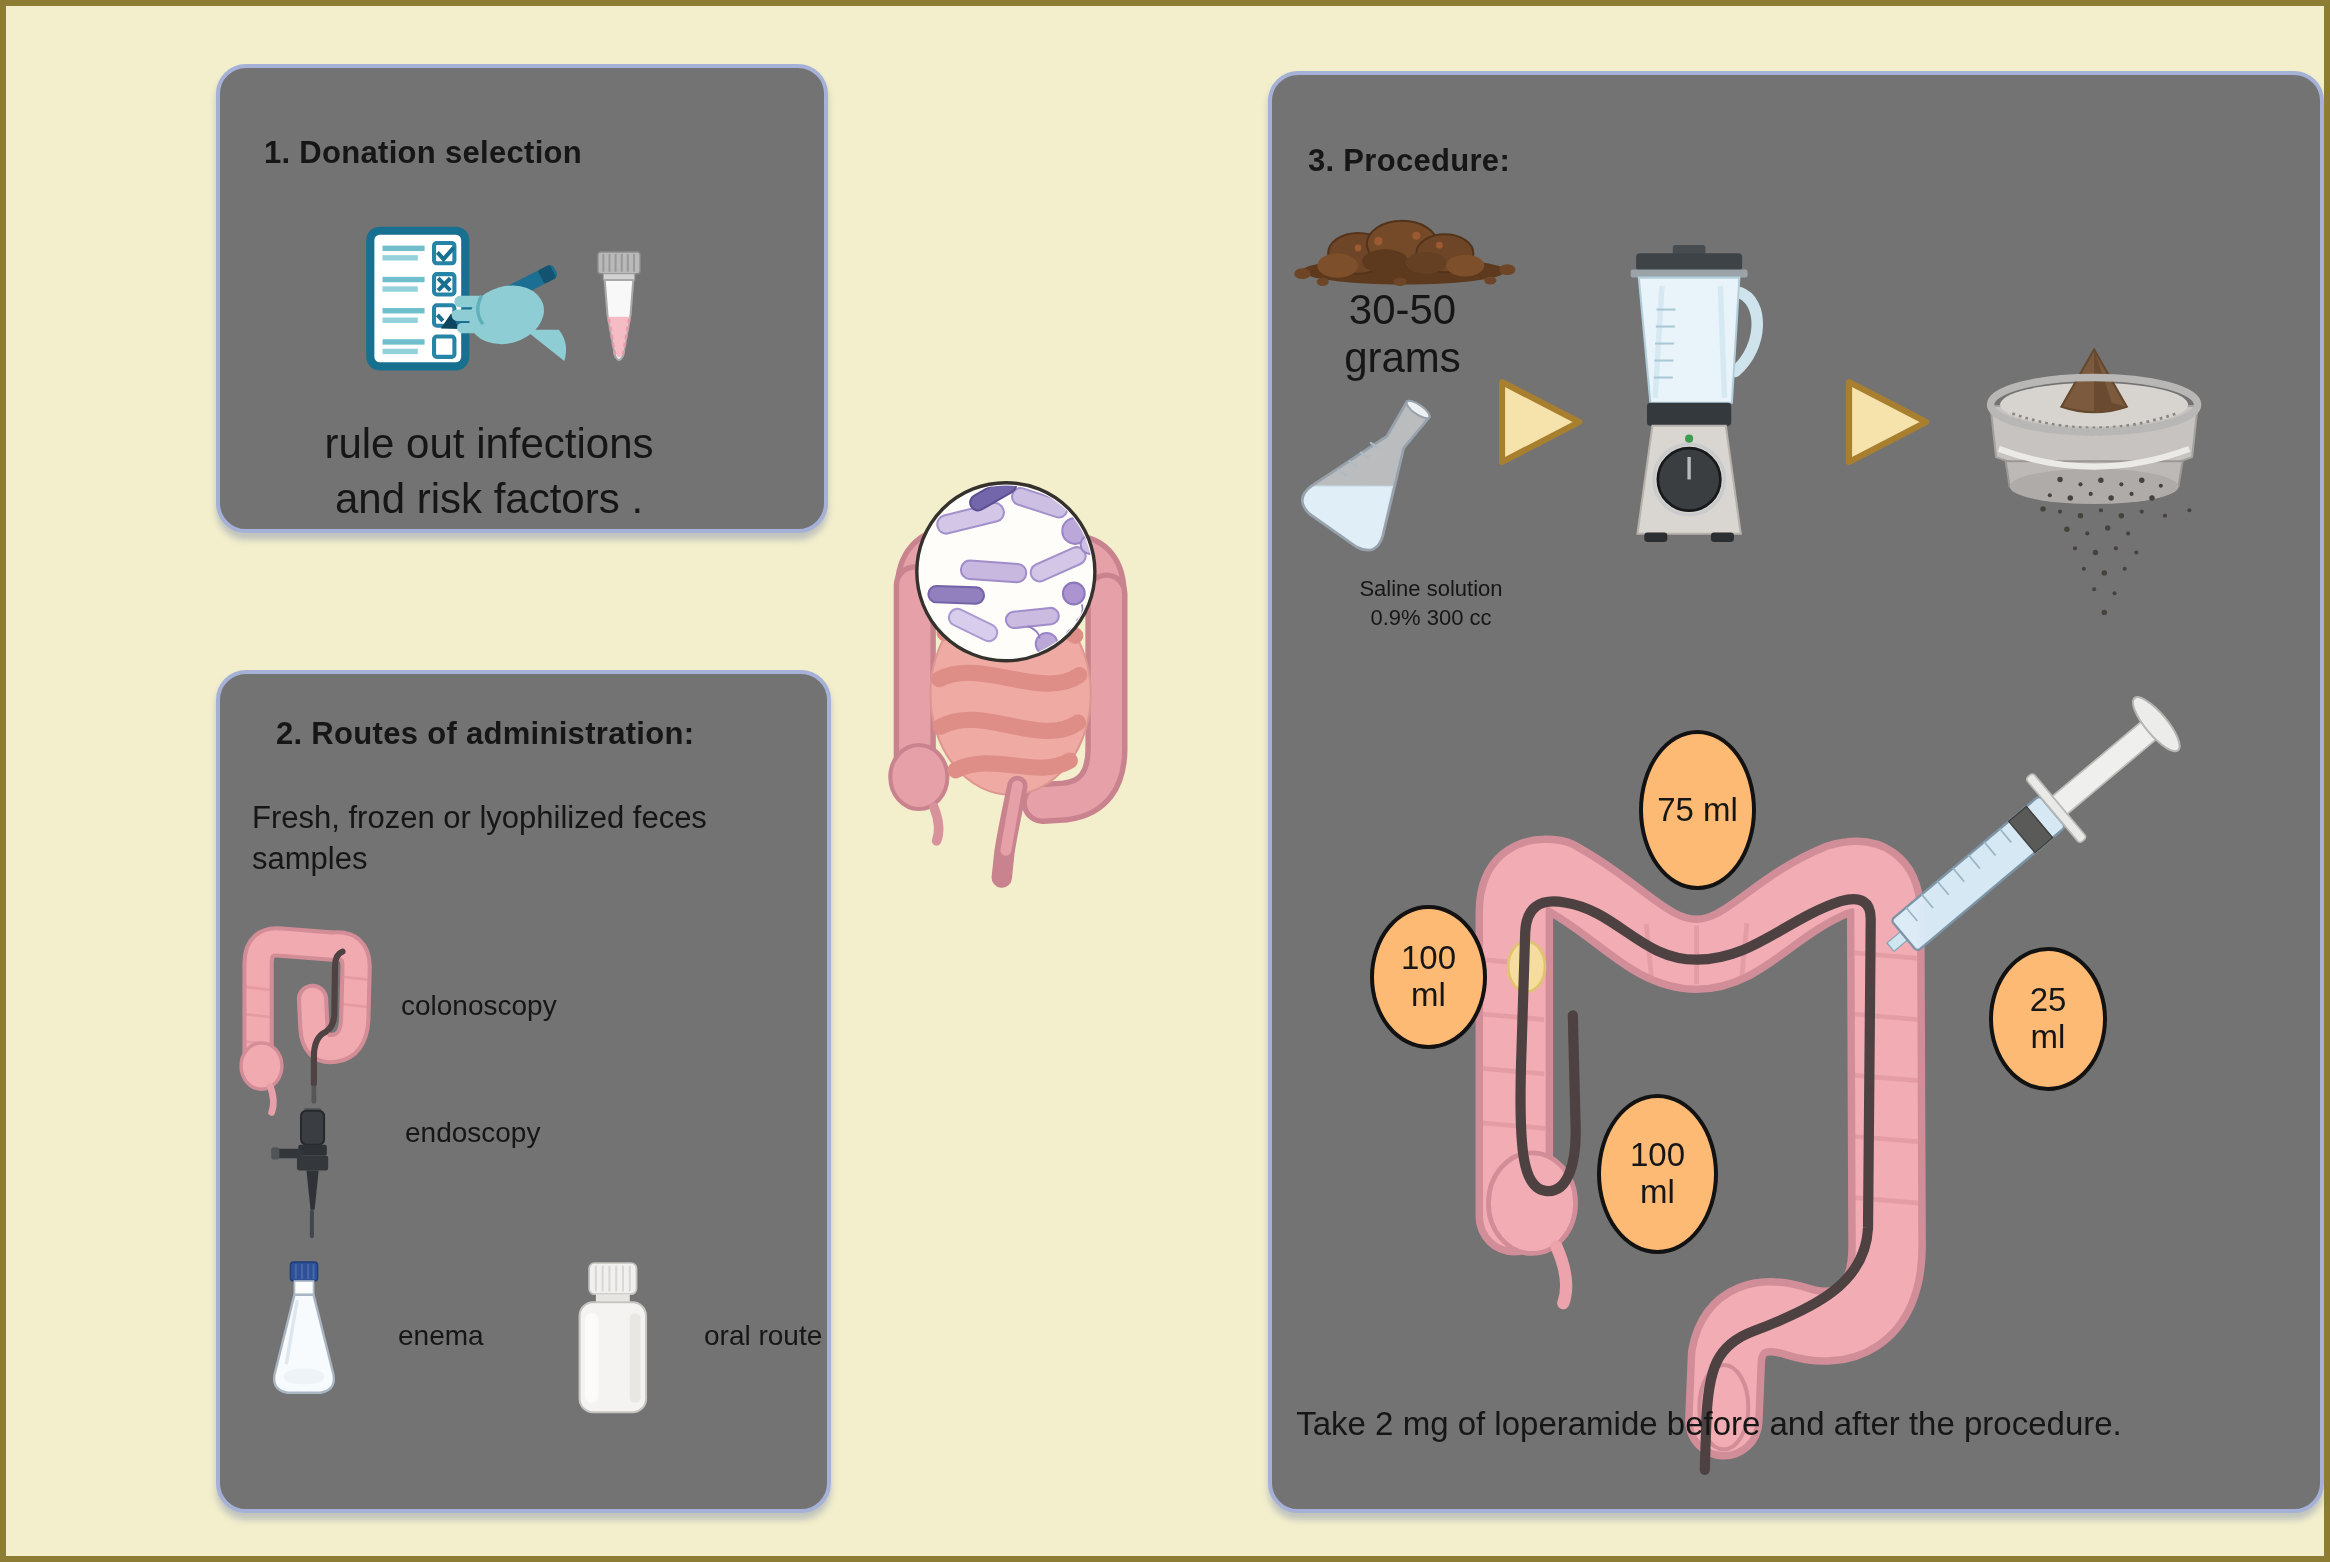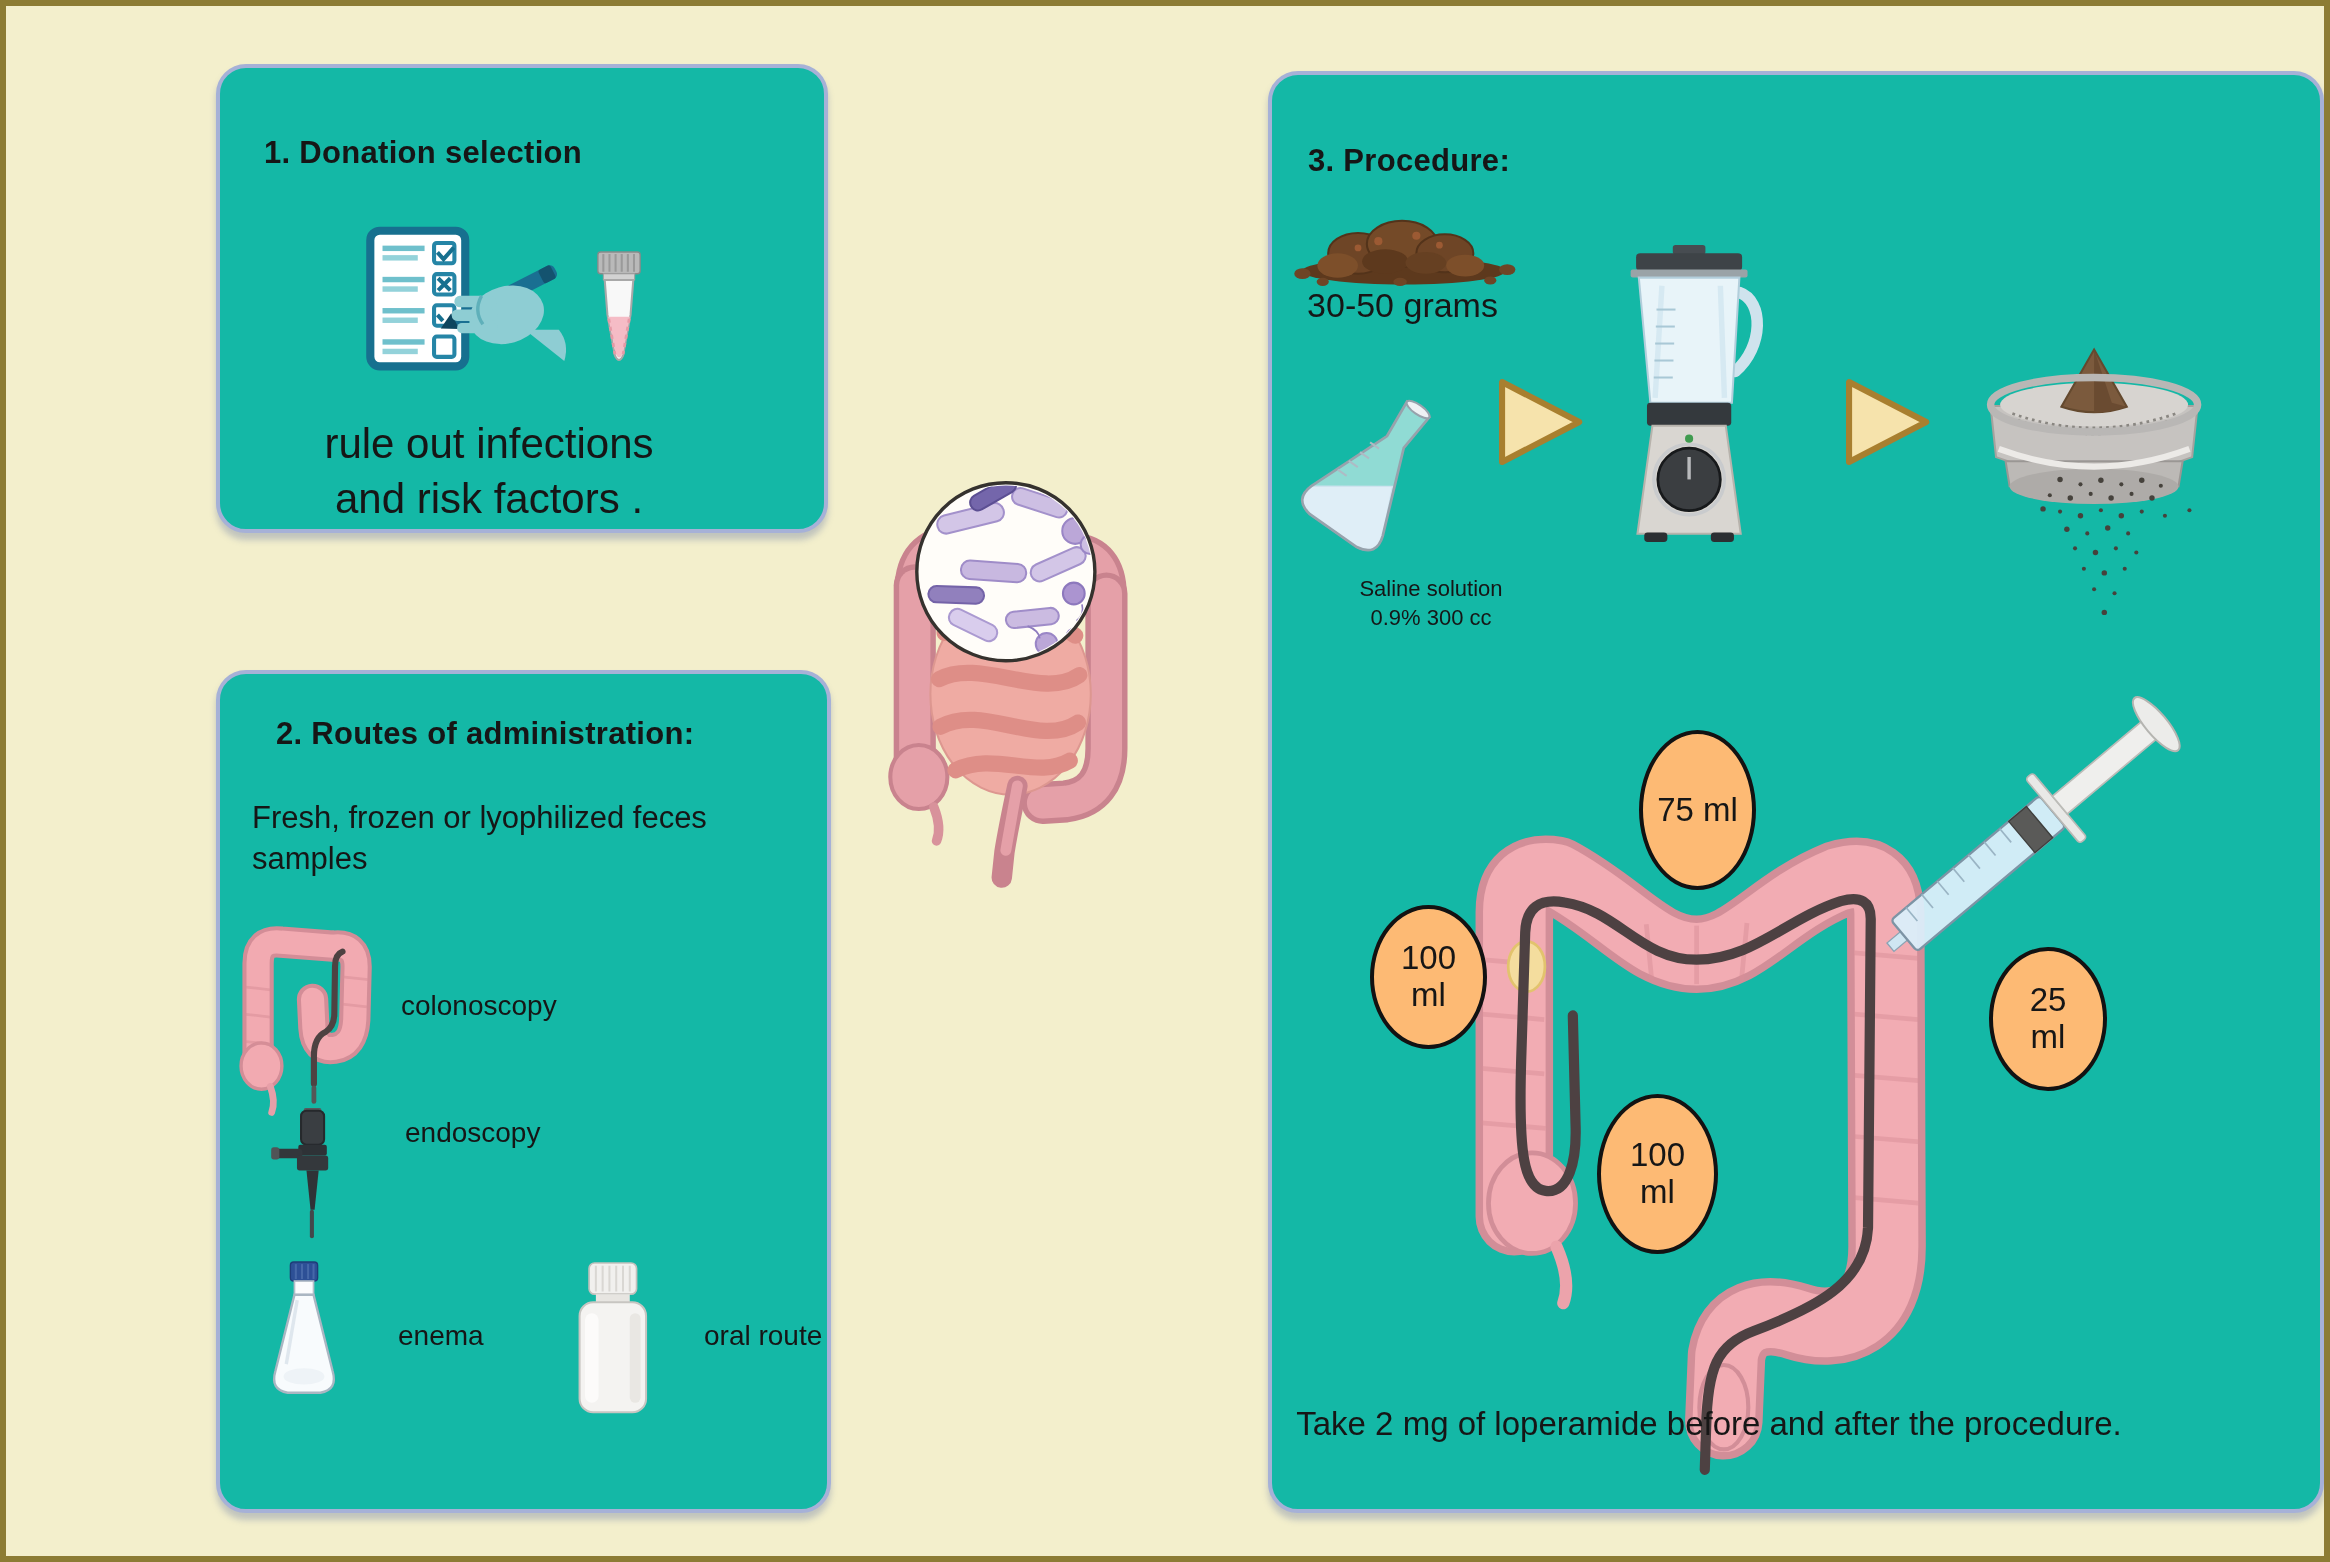--- a/index.html
+++ b/index.html
@@ -2,21 +2,21 @@
 <html style="font-size:11px"><head>
 <meta charset="utf-8">
 <style>
   html,body{margin:0;padding:0;background:#ddd;}
   .stage{
     position:relative;width:2330px;height:1562px;background:#f3efcc;
     font-family:"Liberation Sans",sans-serif;color:#161616;overflow:hidden;
   }
   .frame{position:absolute;inset:0;border:6.8px solid #8c7c34;pointer-events:none;z-index:50;}
   .panel{
-    position:absolute;background:#14b8a6;border:4.8px solid #a6b1d7;border-radius:30px;
+    position:absolute;background:#737373;border:4.8px solid #a6b1d7;border-radius:30px;
     box-shadow:0 6.1px 6.8px rgba(110,125,165,.38);
   }
   .ptitle{position:absolute;font-size:31px;font-weight:bold;letter-spacing:0.3px;white-space:nowrap;}
   .body-text{position:absolute;font-size:31px;line-height:1.32;}
   .center-text{position:absolute;text-align:center;}
   .small-label{position:absolute;font-size:28px;white-space:nowrap;}
   .badge{
     position:absolute;background:#fdba74;border:4.8px solid #121212;border-radius:50%;
     display:flex;align-items:center;justify-content:center;text-align:center;
     font-size:33px;line-height:1.12;white-space:pre-line;z-index:20;
@@ -199,21 +199,21 @@
           <path d="M230 290 q16 6 18 18"></path>
       </g>
     </g>
     <circle cx="198" cy="210" r="131" fill="none" stroke="#35322e" stroke-width="5"></circle>
   </svg>
 
   <div class="panel" style="left:1226px;top:71px;width:1048px;height:1434px;margin-left:42px;">
     <div class="ptitle" style="left:36px;top:68px;">3. Procedure:</div>
   </div>
 
-  <div class="center-text" style="left:1287px;top:286px;width:231px;font-size:34px;">30-50 grams</div>
+  <div class="center-text" style="left:1287px;top:286px;width:231px;font-size:42px;">30-50 grams</div>
   <div class="center-text" style="left:1261px;top:575px;width:340px;font-size:22px;line-height:1.3;">
     <div>Saline solution</div>
     <div>0.9% 300 cc</div>
   </div>
 
   <svg style="left:1283px;top:214px;z-index:5;" width="245" height="78" viewBox="0 0 360 115">
     <ellipse cx="178" cy="84" rx="150" ry="20" fill="#5d391d"></ellipse>
     <ellipse cx="110" cy="58" rx="44" ry="30" fill="#6e4526" stroke="#53331a" stroke-width="3"></ellipse>
     <ellipse cx="175" cy="44" rx="52" ry="34" fill="#744a28" stroke="#53331a" stroke-width="3"></ellipse>
     <ellipse cx="238" cy="58" rx="42" ry="28" fill="#6e4526" stroke="#53331a" stroke-width="3"></ellipse>

